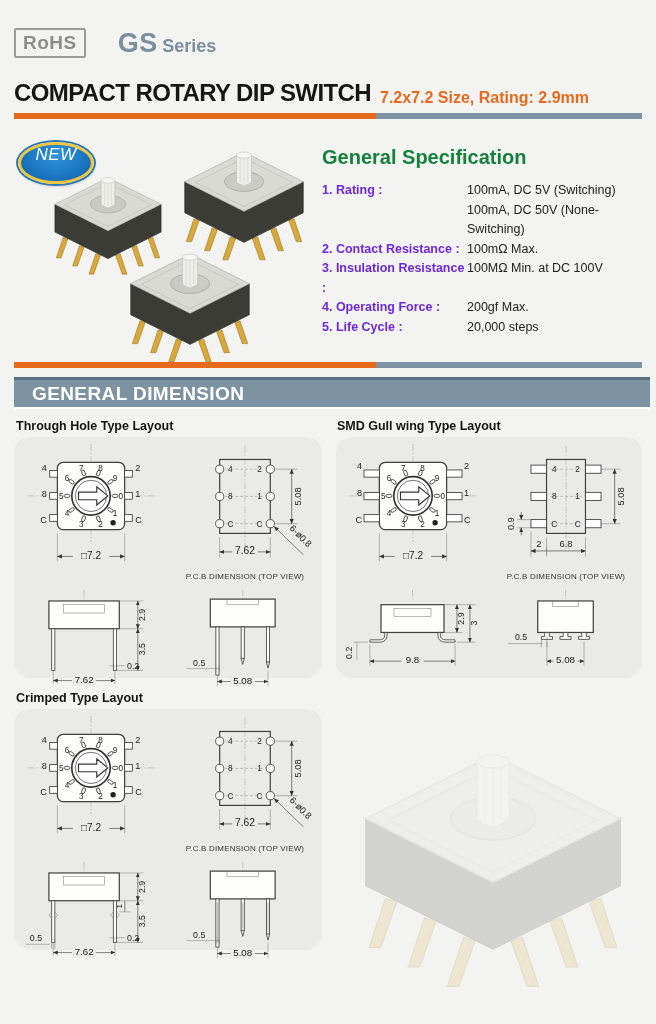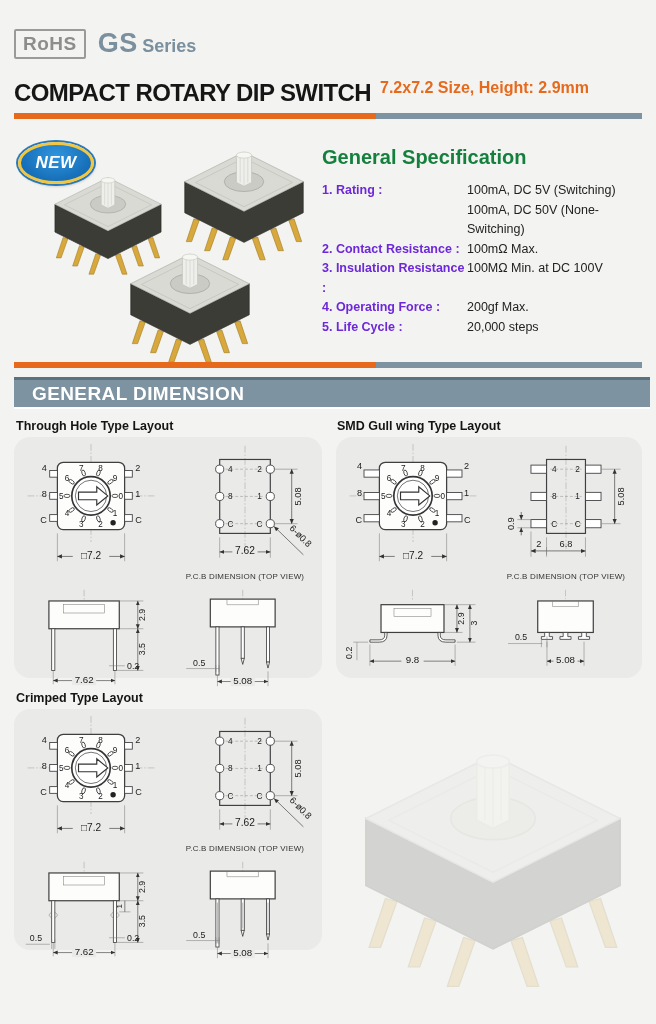--- a/index.html
+++ b/index.html
@@ -1,36 +1,36 @@
 <!DOCTYPE html>
 <html><head>
 <meta charset="utf-8">
 <style>
   html,body{margin:0;padding:0}
   .page{position:relative;width:656px;height:1024px;background:#f3f3f1;
         font-family:"Liberation Sans",sans-serif;overflow:hidden}
   
-  .hdr{position:absolute;top:28px;left:14px;display:flex;align-items:center;gap:12px}
+  .hdr{position:absolute;top:28px;left:14px;display:flex;align-items:flex-start;gap:32px}
   .rohs{border:2px solid #9a9a98;color:#8d8d8b;font-weight:bold;font-size:19px;
         padding:2px 7px;border-radius:2px;letter-spacing:.5px}
   .series{color:#7a909f;font-weight:bold}
   .series .gs{font-size:27px;letter-spacing:.5px}
   .series .ser{font-size:18px}
-  .titlerow{position:absolute;top:79px;left:14px;width:634px;display:flex;align-items:flex-start;gap:9px;white-space:nowrap}
+  .titlerow{position:absolute;top:79px;left:14px;width:634px;display:flex;align-items:flex-end;gap:9px;white-space:nowrap}
   .title{font-size:24px;font-weight:bold;color:#161616;letter-spacing:-.6px}
   .subtitle{font-size:16px;font-weight:bold;color:#e7691c}
   .bar{position:absolute;left:14px;width:628px;height:6px;display:flex}
   .bar .o{width:362px;background:#e7691c}
   .bar .s{flex:1;background:#7d93a1}
   .bar1{top:113px}.bar2{top:362px}
   
   .new-badge{position:absolute;top:142px;left:18px;width:70px;height:36px;border-radius:50%;
      background:radial-gradient(ellipse at 50% 30%,#2f95de,#0c5fa8);
      border:3px solid #f2c63e;box-shadow:0 0 0 2px #2a79b8,1px 2px 3px rgba(0,0,0,.25);
-     display:flex;align-items:center;justify-content:center;color:#fff;font-weight:bold;
+     display:flex;align-items:flex-start;justify-content:center;color:#fff;font-weight:normal;
      font-size:17px;font-style:italic;letter-spacing:.5px;z-index:3}
   .photo{position:absolute}
   .spec{position:absolute;left:322px;top:146px;width:328px}
   .spec h2{margin:0 0 12px 0;font-size:20px;font-weight:bold;color:#15803d}
   .spec-row{display:flex;font-size:12.5px;line-height:19.5px}
   .spec-label{width:145px;font-weight:bold;color:#6d28d9;flex:none}
   .spec-value{color:#222}
   
   .dim-header{position:absolute;top:377px;left:14px;width:618px;height:27px;background:#7d93a1;
      border-top:3px solid #5a7280;box-shadow:0 2px 0 rgba(255,255,255,.9);
@@ -172,21 +172,21 @@
       <span>RoHS</span>
     </div>
     <div class="series">
       <span class="gs">GS</span>
       <span class="ser">Series</span>
     </div>
   </div>
 
   <div class="titlerow">
     <span class="title">COMPACT ROTARY DIP SWITCH</span>
-    <span class="subtitle">7.2x7.2 Size, Height: 2.9mm</span>
+    <span class="subtitle">7.2x7.2 Size, Rating: 2.9mm</span>
   </div>
 
   <div class="bar bar1">
       <div class="o"></div>
       <div class="s"></div>
     </div>
 
   <div class="new-badge">
     <span>NEW</span>
   </div>

